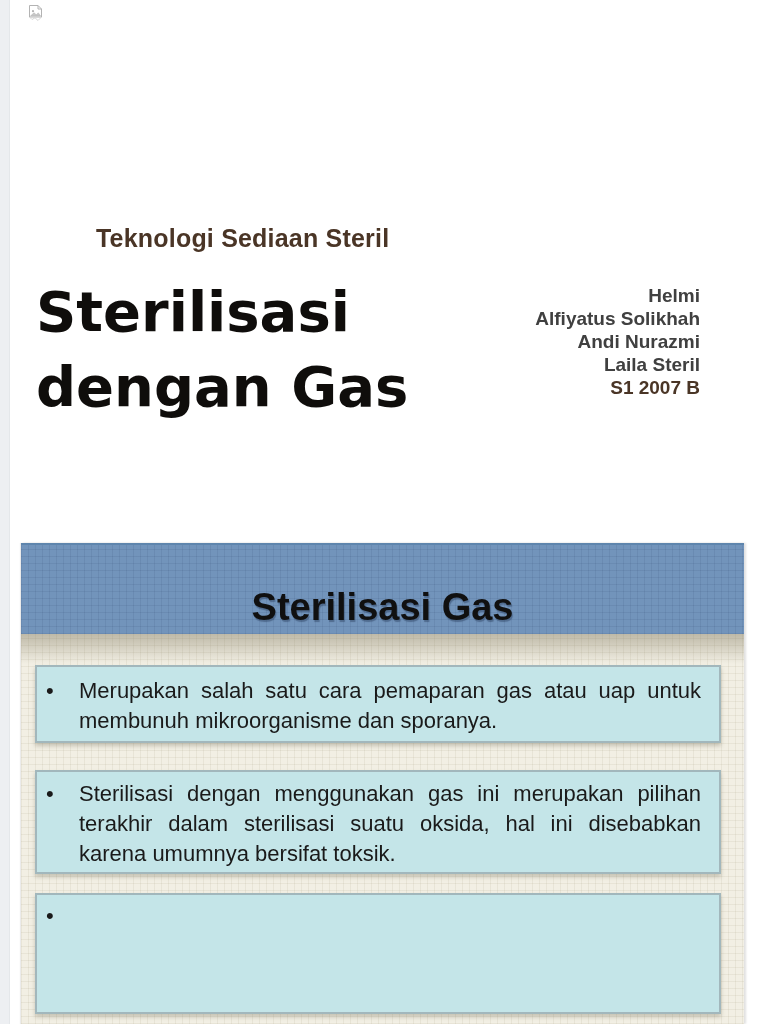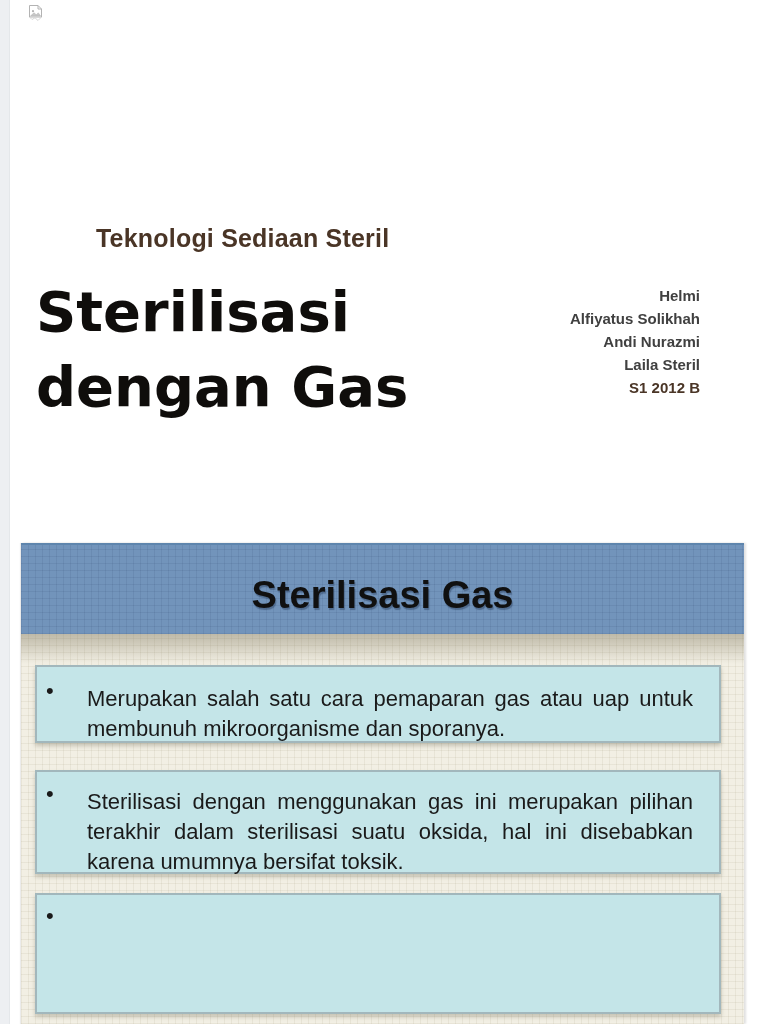--- a/index.html
+++ b/index.html
@@ -18,21 +18,21 @@
     position:absolute;left:96px;top:203px;
     font-size:25px;font-weight:bold;color:#4a3526;letter-spacing:.2px;
   }
   .big-title{
     position:absolute;left:36px;top:236px;width:440px;text-align:left;
     font-family:"DejaVu Sans",sans-serif;font-weight:bold;
     font-size:56px;line-height:75px;color:#0f0d0b;
   }
   .authors{
     position:absolute;right:68px;top:284px;text-align:right;
-    font-size:15px;font-weight:bold;color:#404040;line-height:23px;
+    font-size:19px;font-weight:bold;color:#404040;line-height:23px;
   }
   .authors .class-label{color:#4a3526;}
 
   
   .content-slide{
     position:absolute;left:21px;top:543px;width:723px;height:481px;
     background-color:#f2efe4;
     background-image:
       repeating-linear-gradient(90deg, rgba(140,130,95,.10) 0 1px, transparent 1px 7px),
       repeating-linear-gradient(0deg, rgba(140,130,95,.10) 0 1px, transparent 1px 7px);
@@ -42,38 +42,38 @@
     position:absolute;left:0;top:0;width:100%;height:91px;box-sizing:border-box;
     background-color:#7294bb;
     background-image:
       repeating-linear-gradient(90deg, rgba(25,45,85,.09) 0 1px, transparent 1px 7px),
       repeating-linear-gradient(0deg, rgba(25,45,85,.09) 0 1px, transparent 1px 7px);
     border-top:2px solid #5e85ad;
     display:flex;align-items:flex-end;justify-content:center;
   }
   .band-title{
     font-size:38px;font-weight:bold;color:#101010;line-height:1;
-    padding-bottom:20px;text-shadow:1px 2px 1px rgba(40,60,90,.45);
+    padding-bottom:8px;text-shadow:1px 2px 1px rgba(40,60,90,.45);
   }
   .band-shadow{
     position:absolute;left:0;top:91px;width:100%;height:30px;
     background:linear-gradient(180deg, rgba(120,112,85,.42), rgba(120,112,85,0));
   }
   .bullet-box{
     position:absolute;box-sizing:border-box;left:14px;width:686px;
     background:#c4e5e8;border:2px solid #a2b7bc;
     display:flex;align-items:flex-start;
     box-shadow:0 3px 4px rgba(90,85,60,.28);
   }
   .bullet-box .dot{
     flex:0 0 42px;padding-left:9px;box-sizing:border-box;
     font-size:22px;line-height:30px;color:#1a1a1a;
   }
   .bullet-box p{
-    margin:8px;flex:1;padding-right:18px;
+    margin:0;flex:1;padding-right:18px;
     font-size:22px;line-height:30px;color:#1a1a1a;
     text-align:justify;
   }
   .box1{top:122px;height:78px;padding-top:9px;}
   .box2{top:227px;height:104px;padding-top:7px;}
   .box3{top:350px;height:121px;padding-top:6px;}
 </style>
 </head>
 <body>
 
@@ -94,21 +94,21 @@
   <section>
     <h2 class="subtitle">Teknologi Sediaan Steril</h2>
 
     <h1 class="big-title"><span>Sterilisasi</span><br><span>dengan Gas</span></h1>
 
     <div class="authors">
       <div>Helmi</div>
       <div>Alfiyatus Solikhah</div>
       <div>Andi Nurazmi</div>
       <div>Laila Steril</div>
-      <div class="class-label">S1 2012 B</div>
+      <div class="class-label">S1 2007 B</div>
     </div>
   </section>
 
   <section class="content-slide">
 
     <header class="band">
       <span class="band-title">Sterilisasi Gas</span>
     </header>
     <div class="band-shadow"></div>
 

